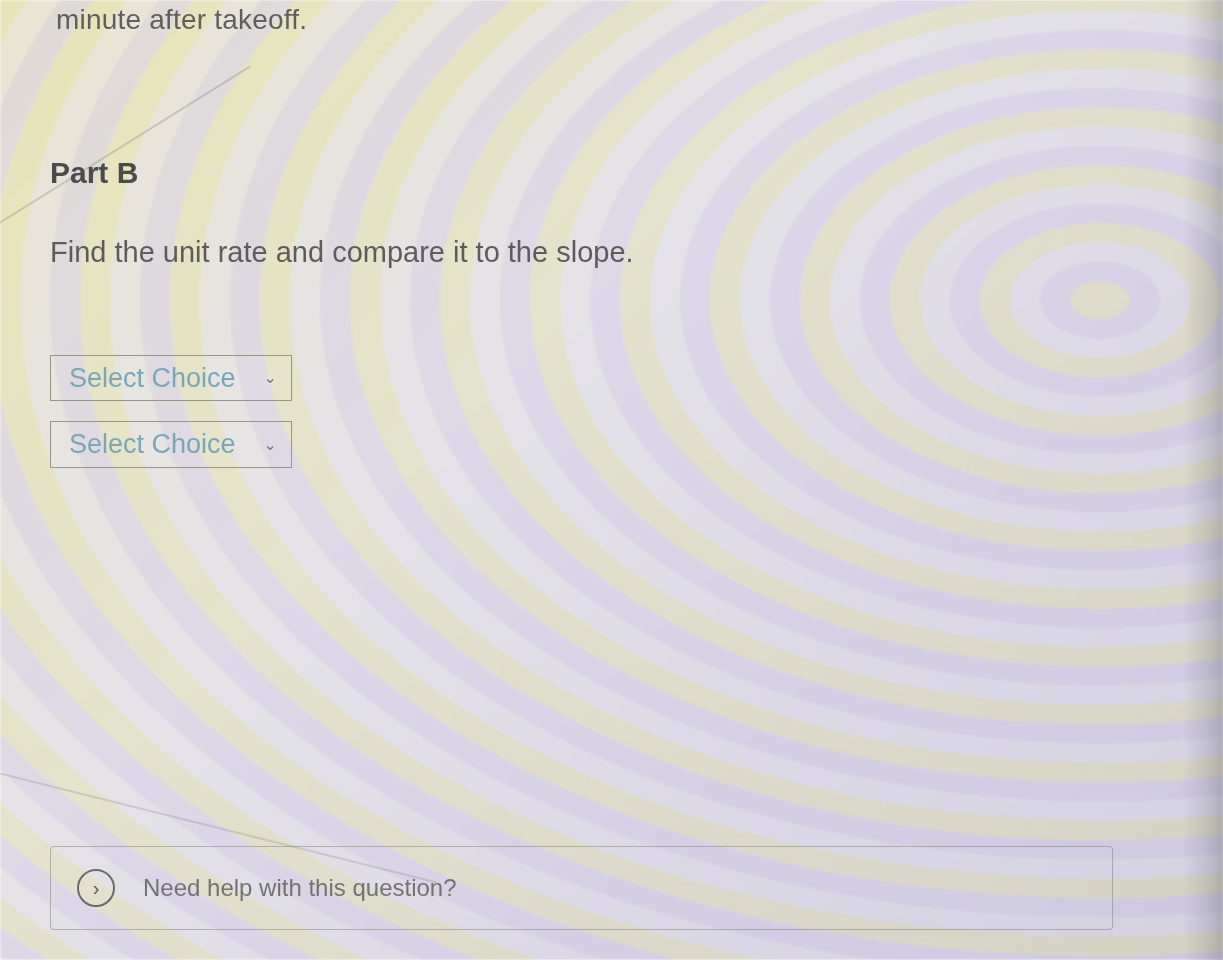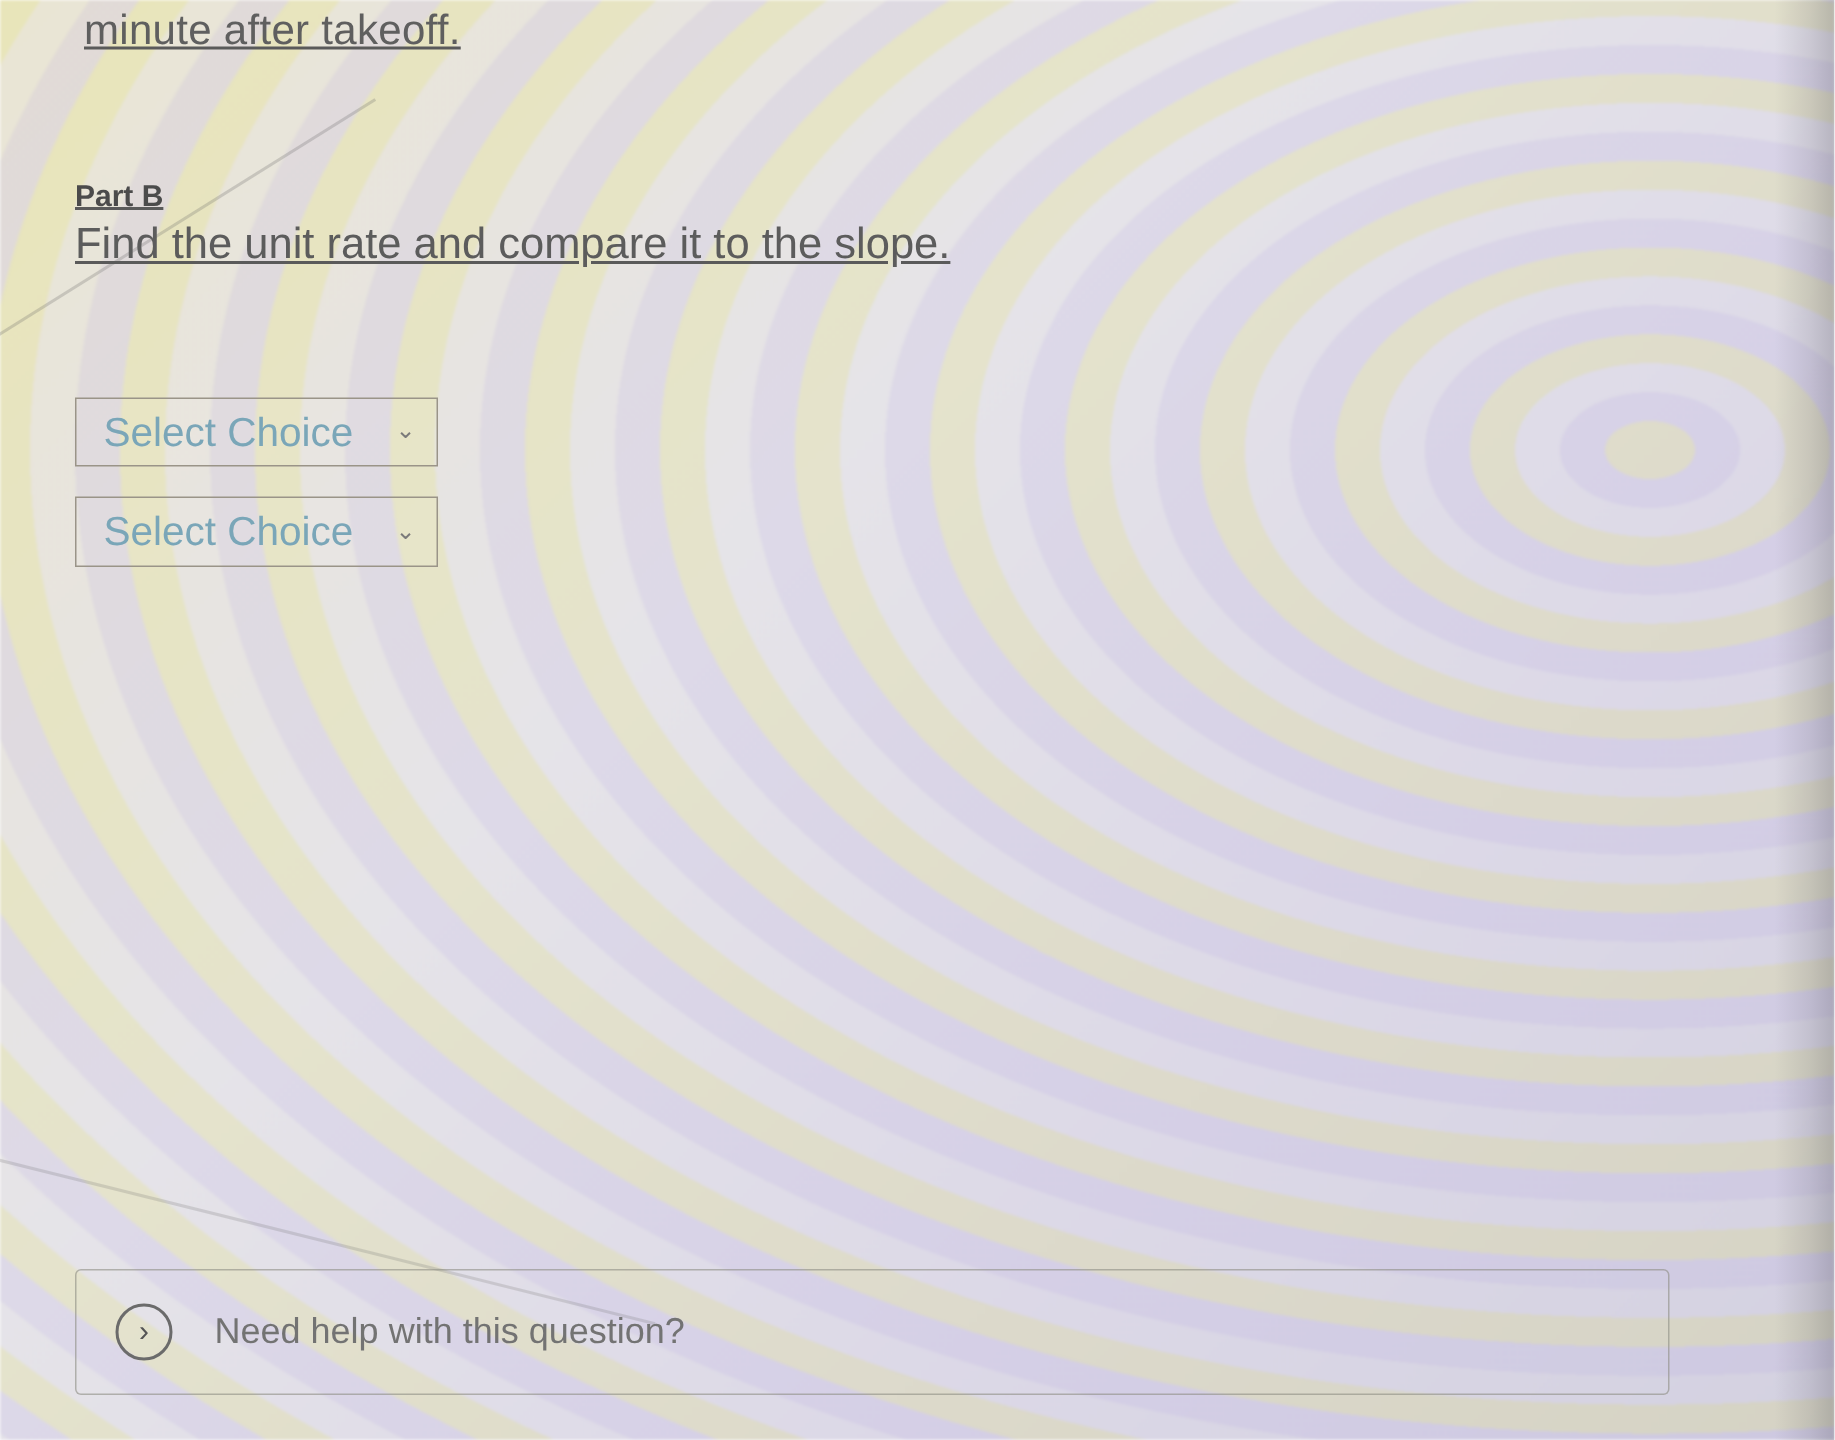--- a/index.html
+++ b/index.html
@@ -45,39 +45,39 @@
     border-top: 2px solid rgba(100,100,100,0.2);
     transform: rotate(14deg);
   }
 
   .content {
     position: relative;
     padding: 0 50px;
     box-sizing: border-box;
     width: 100%;
     height: 100%;
-    text-decoration: underline;
   }
 
   .top-fragment {
     font-size: 28px;
     color: #5f5f5f;
     padding-top: 4px;
     padding-left: 6px;
     letter-spacing: 0.2px;
   }
 
   .part-heading {
-    margin-top: 84px;
-    font-size: 20px;
+    margin-top: 120px;
+    font-size: 30px;
     font-weight: 700;
     color: #4b4b4b;
   }
 
   .prompt {
+    margin-top: 42px;
     font-size: 29px;
     color: #5c5c5c;
     line-height: 1.4;
   }
 
   .answer-block {
     margin-top: 70px;
     font-size: 29px;
     color: #5c5c5c;
     line-height: 2.3;

